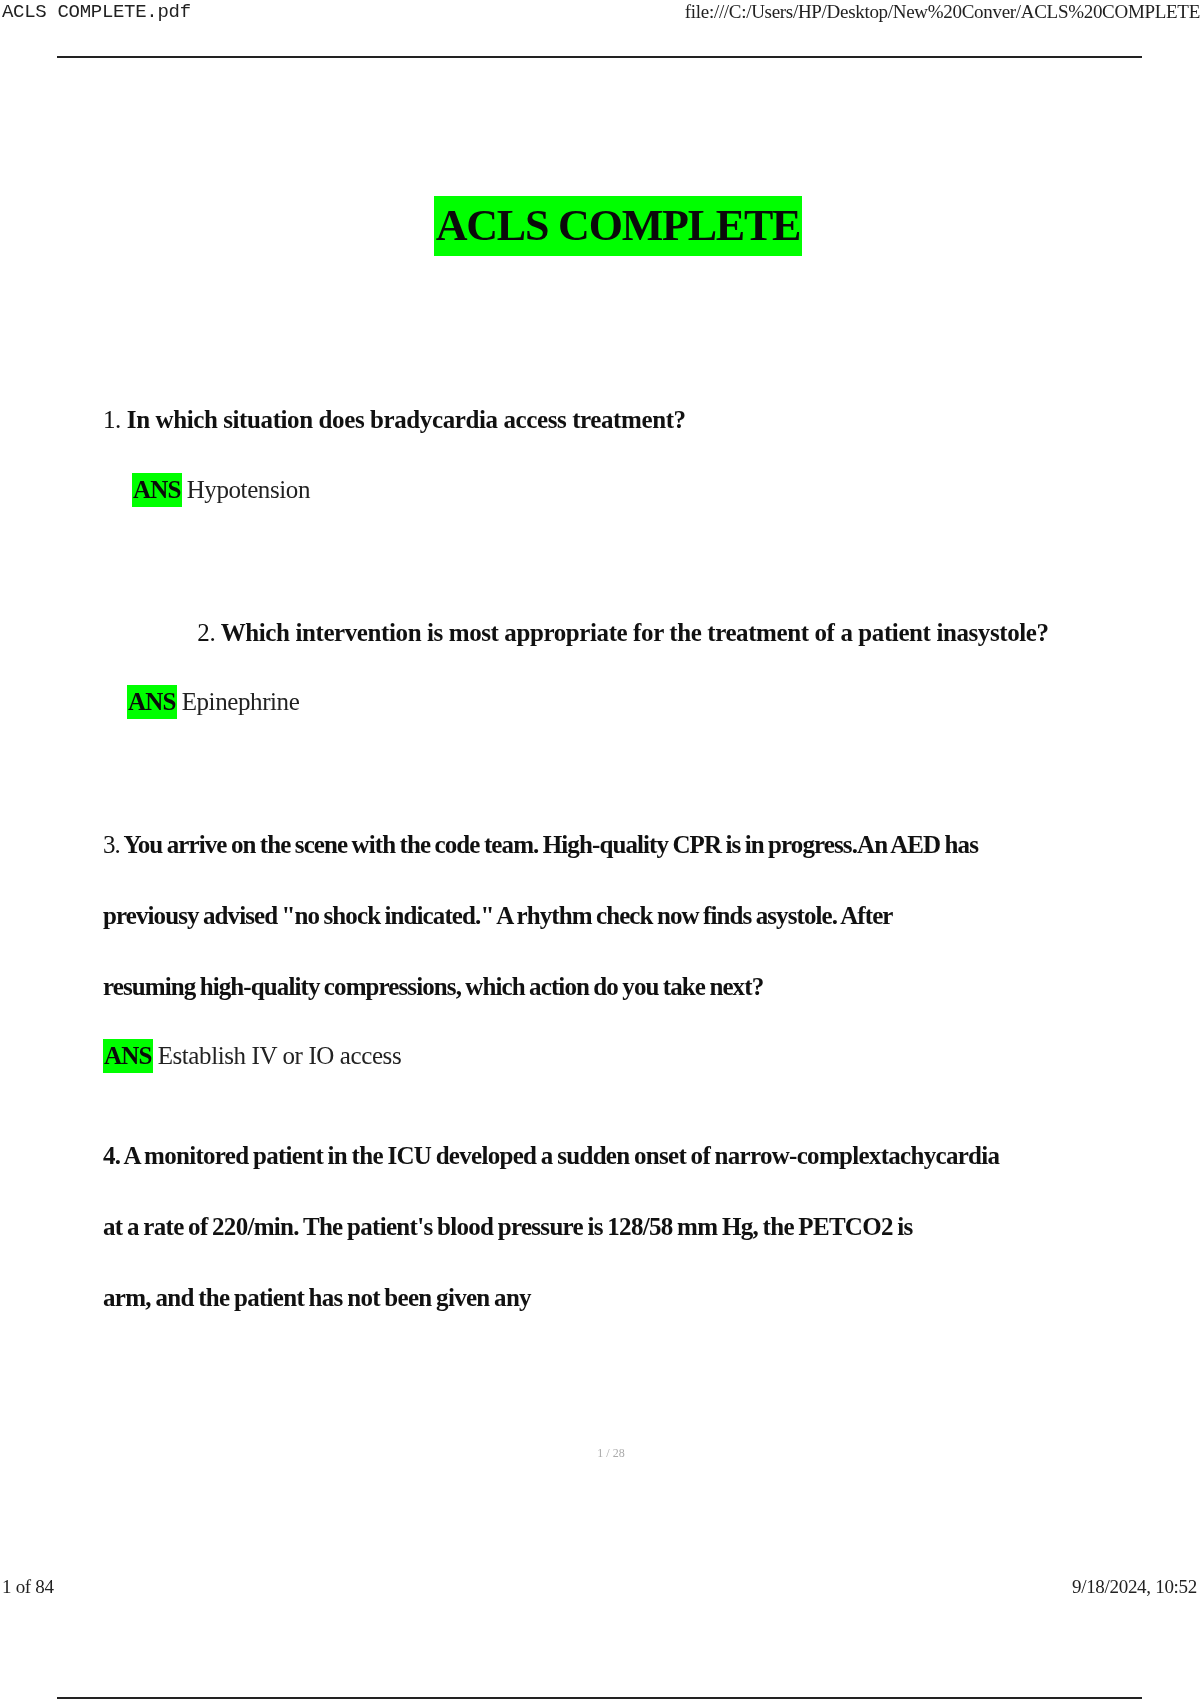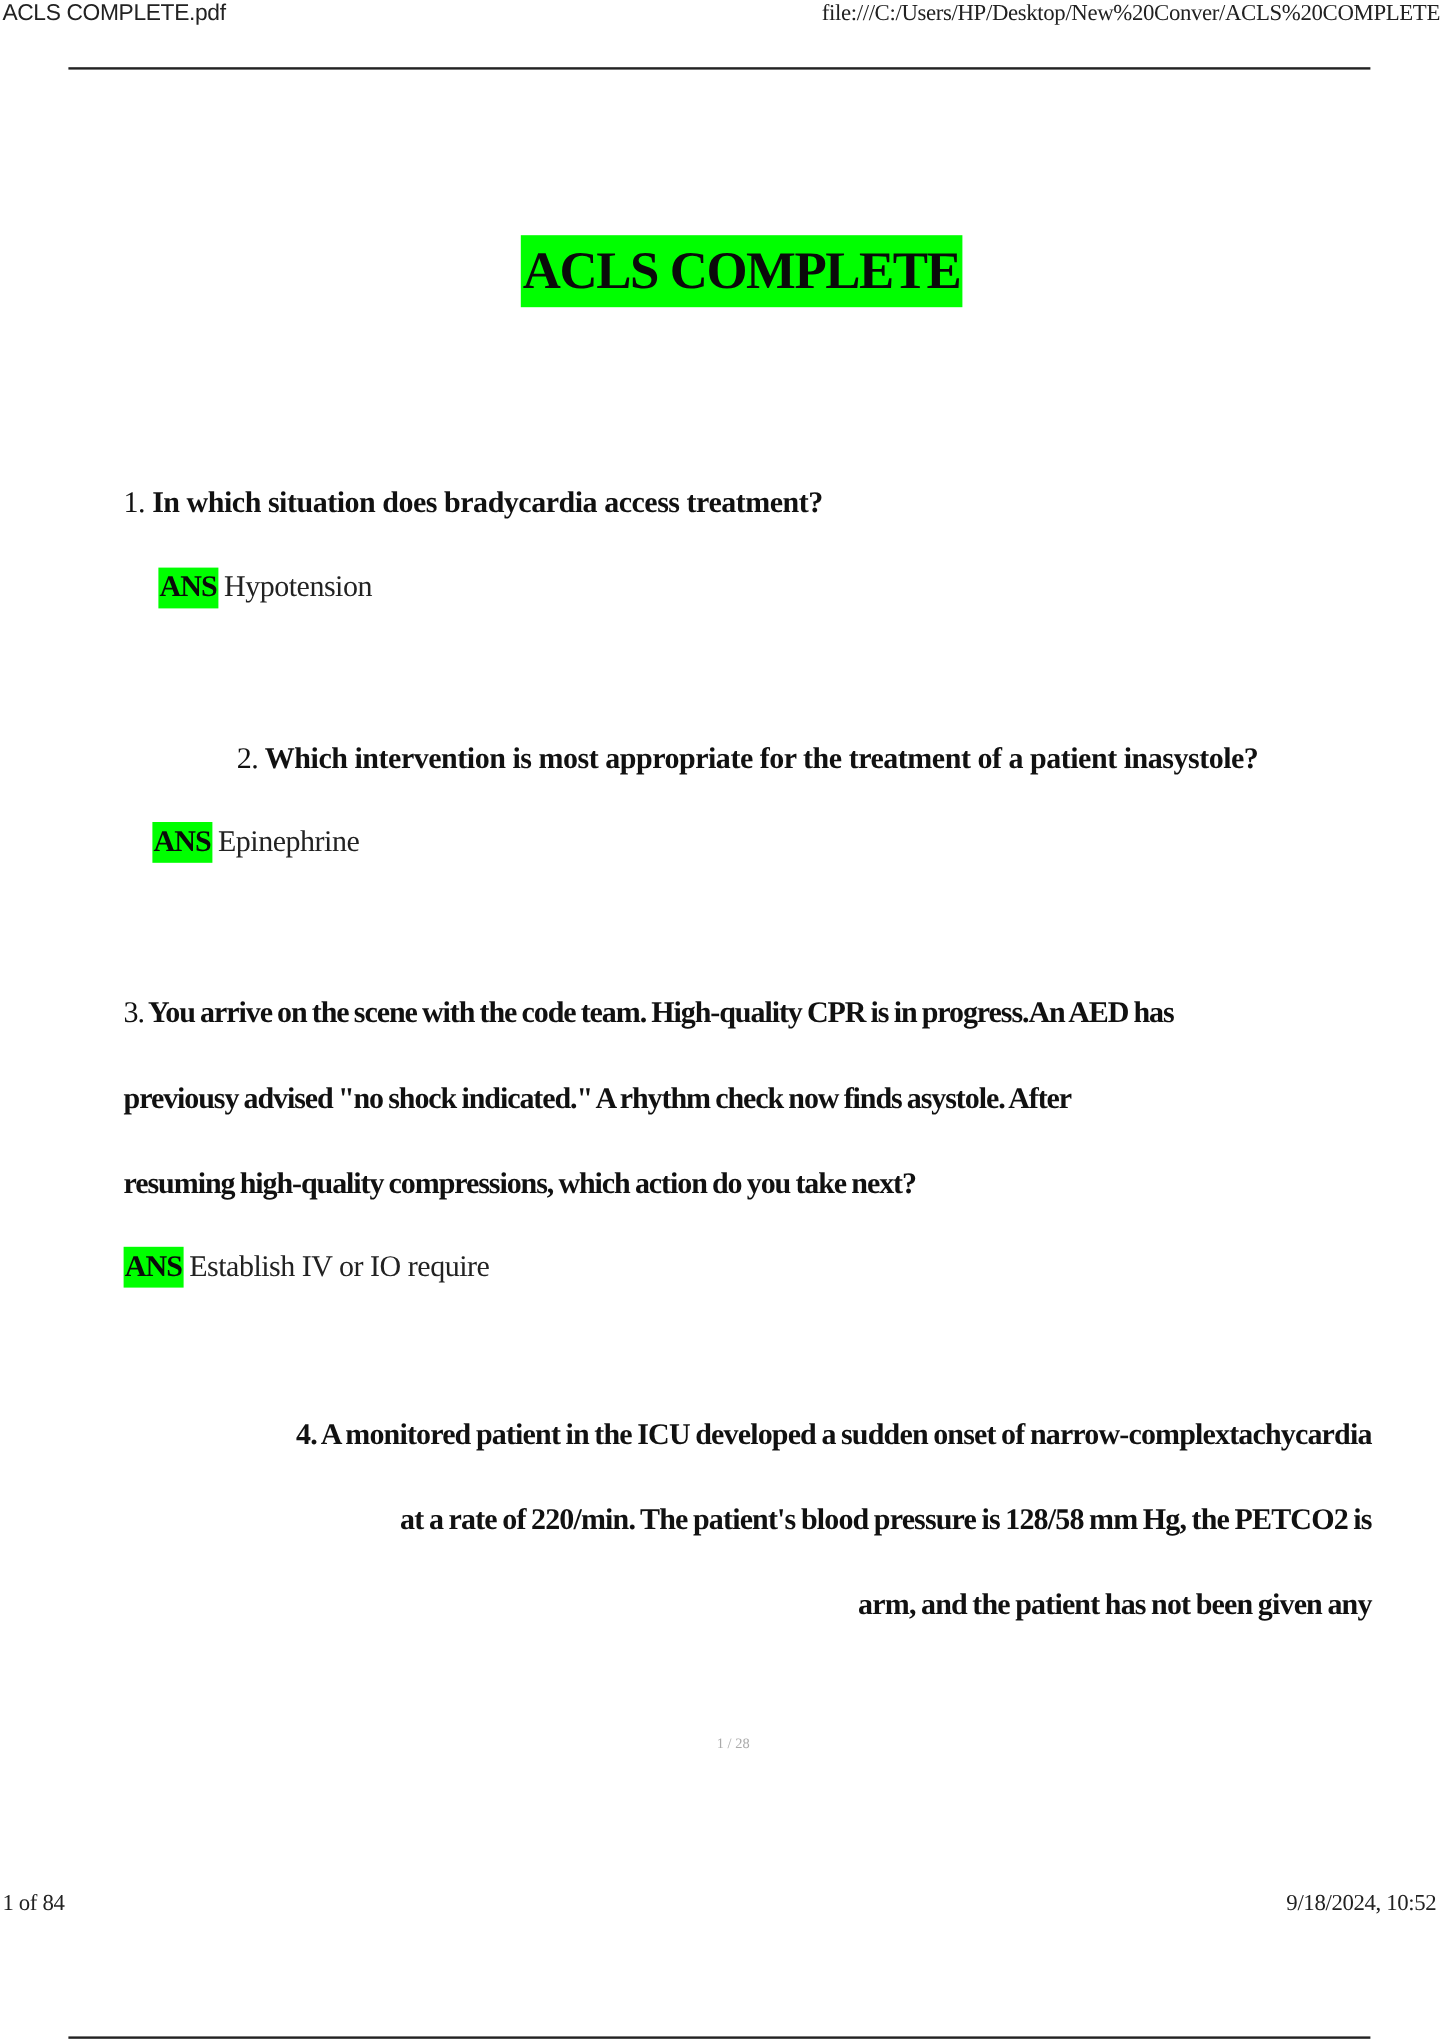--- a/index.html
+++ b/index.html
@@ -14,21 +14,21 @@
       overflow: hidden;
       font-family: "Liberation Serif", "DejaVu Serif", serif;
       color: #111111;
     }
     .print-header-left {
       position: absolute;
       left: 2px;
       top: 1px;
       font-size: 19px;
       color: #222;
-      font-family: Liberation Sans, sans-serif;
+      font-family: Liberation Mono, monospace;
       letter-spacing: -0.3px;
     }
     .print-header-right {
       position: absolute;
       right: 0px;
       top: 1px;
       font-size: 19px;
       color: #222;
       font-family: "Liberation Serif", serif;
       letter-spacing: -0.3px;
@@ -148,24 +148,24 @@
 <div class="ans" style="top:685px; left:103px;padding-left:24px;">
   <span class="ans-tag">ANS</span><span>Epinephrine</span>
 </div>
 
 <div class="q q3" style="top:809px;">
   <div><span class="num">3.</span> <span>You arrive on the scene with the code team. High-quality CPR is in progress.An AED has</span></div>
   <div>previousy advised "no shock indicated." A rhythm check now finds asystole. After</div>
   <div>resuming high-quality compressions, which action do you take next?</div>
 </div>
 <div class="ans" style="top:1039px; left:103px;">
-  <span class="ans-tag">ANS</span><span>Establish IV or IO require</span>
+  <span class="ans-tag">ANS</span><span>Establish IV or IO access</span>
 </div>
 
-<div class="q q4" style="top:1160px;text-align:right;">
+<div class="q q4" style="top:1120px;">
   <div><span class="num">4.</span> <span>A monitored patient in the ICU developed a sudden onset of narrow-complextachycardia</span></div>
   <div>at a rate of 220/min. The patient's blood pressure is 128/58 mm Hg, the PETCO2 is</div>
   <div>arm, and the patient has not been given any</div>
 </div>
 
 <div class="page-counter">1 / 28</div>
 
 <div class="print-footer-left">1 of 84</div>
 <div class="print-footer-right">9/18/2024, 10:52</div>
 <div class="rule bottom"></div>

